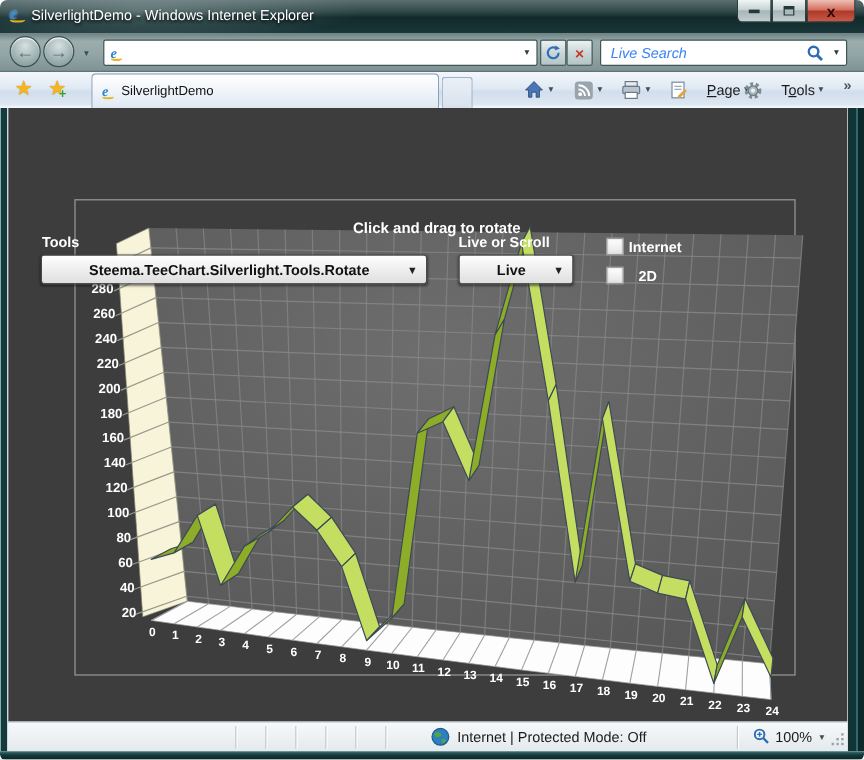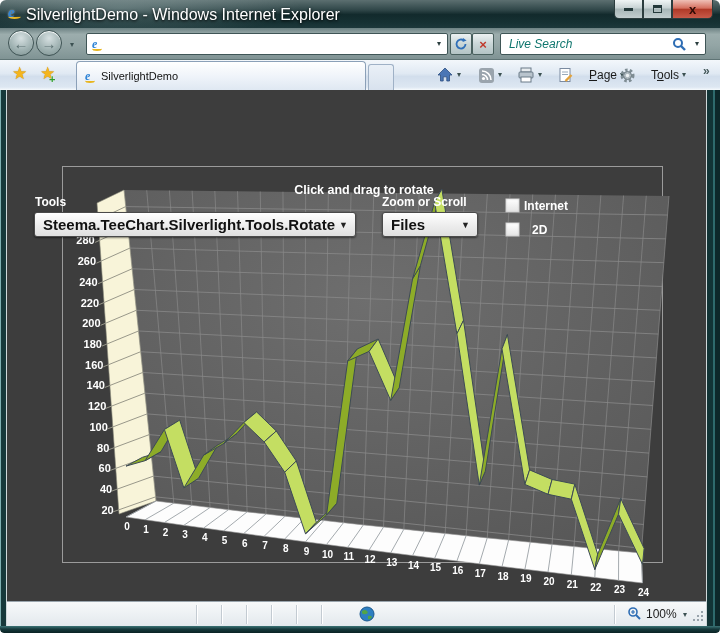--- a/index.html
+++ b/index.html
@@ -4,21 +4,21 @@
 <style>
   html,body{margin:0;padding:0;background:#fff;}
   body{width:720px;height:633px;position:relative;font-family:"Liberation Sans",sans-serif;overflow:hidden;}
   #window{position:absolute;inset:0;border-radius:6px 6px 4px 4px;overflow:hidden;}
   .abs{position:absolute;}
 
   
   #titlebar{left:0;top:0;width:720px;height:28px;
     background:radial-gradient(ellipse 260px 40px at 120px 8px,rgba(210,230,230,.28),rgba(210,230,230,0) 70%),
                linear-gradient(180deg,#5c6f70 0%,#2f4648 36%,#122a2c 52%,#163133 80%,#1d383b 100%);}
-  #titlebar .title{left:26px;top:6px;color:#fff;font-size:16px;text-shadow:0 1px 3px #000;white-space:nowrap;}
+  #titlebar .title{left:26px;top:6px;color:#fff;font-size:12px;text-shadow:0 1px 3px #000;white-space:nowrap;}
   .ie-e{display:inline-block;color:#2f84d6;font-family:"Liberation Serif",serif;font-style:italic;font-weight:bold;
     font-size:15px;line-height:14px;text-shadow:0 0 2px rgba(255,255,255,.6);}
   .ie-e i{display:block;border-bottom:2px solid #e8b51e;border-radius:50%;width:13px;height:3px;margin-top:-5px;font-size:0;}
   #titlebar .ico{left:8px;top:5px;}
   #winbtns{right:7px;top:0;height:19px;display:flex;}
   .winbtn{width:29px;height:19px;border:1px solid #2c3d3e;border-top:none;display:flex;align-items:center;justify-content:center;
     background:linear-gradient(180deg,#f0f5f5,#c7d2d3 45%,#a7b6b7 50%,#c2cecf);box-sizing:border-box;}
   .winbtn:first-child{border-radius:0 0 0 5px;}
   .winbtn.close{width:41px;border-radius:0 0 5px 0;
     background:linear-gradient(180deg,#efc0b6,#d5705f 45%,#b03a28 52%,#c85a49);color:#2d0b06;}
@@ -33,21 +33,21 @@
   .navcircle{width:26px;height:26px;border-radius:50%;border:1px solid #3d5253;top:2px;
     background:radial-gradient(circle at 50% 30%,#d6e0e1,#9db0b0 60%,#7e9292);box-shadow:inset 0 1px 1px #fff;
     display:flex;align-items:center;justify-content:center;color:#5d7273;font-size:15px;font-weight:bold;box-sizing:border-box;}
   .addr{left:86px;top:5px;width:362px;height:22px;background:#fff;border:1px solid #3f5556;border-radius:2px;
     box-sizing:border-box;display:flex;align-items:center;overflow:hidden;}
   .addr .txt{font-size:12px;color:#000;white-space:nowrap;overflow:hidden;width:308px;}
   .navtool{top:5px;width:22px;height:22px;border:1px solid #49605e;border-radius:2px;box-sizing:border-box;
     background:linear-gradient(180deg,#ecf1f2,#c9d6d7 50%,#b4c4c5);display:flex;align-items:center;justify-content:center;}
   .search{left:500px;top:5px;width:206px;height:22px;background:#fff;border:1px solid #3f5556;border-radius:2px;
     box-sizing:border-box;display:flex;align-items:center;}
-  .search .ph{font-size:12px;font-style:italic;color:#0f766e;padding-left:8px;flex:1;}
+  .search .ph{font-size:12px;font-style:italic;color:#3b82f6;padding-left:8px;flex:1;}
   .caret{font-size:8px;color:#2c3f40;line-height:8px;}
   .caret.lt{color:#3c5152;}
 
   
   #tabbar{left:0;top:60px;width:720px;height:30px;
     background:linear-gradient(180deg,#f3f7fb,#e0e9f3 45%,#d2deec 55%,#dde7f2 90%,#f6fafd 100%);}
   .star{font-size:17px;color:#f4b51d;text-shadow:0 0 1px #a8730a;line-height:17px;}
   .star-plus{position:absolute;left:9px;top:6px;font-size:11px;font-weight:bold;color:#2f9e2f;text-shadow:0 0 1px #fff;}
   #tab-active{left:76px;top:1px;width:290px;height:29px;border:1px solid #8ba0b8;border-bottom:none;border-radius:4px 4px 0 0;
     background:linear-gradient(180deg,#ffffff,#eef3f9 55%,#dfe8f2);box-sizing:border-box;display:flex;align-items:center;padding-left:8px;}
@@ -64,21 +64,21 @@
   #frame-right{left:706px;top:90px;width:14px;height:536px;
     background:linear-gradient(90deg,#cfd8da 0 1px,#123436 1px 7px,#2e6a6c 7px 9px,#0d282a 9px 14px);}
   #frame-bottom{left:0;top:626px;width:720px;height:7px;border-radius:0 0 4px 4px;
     background:linear-gradient(180deg,#3b7476,#16393b 45%,#0a2324);}
 
   
   .sl-label{color:#fff;font-size:12px;font-weight:bold;white-space:nowrap;}
   .combo{height:25px;border:1px solid #4a4a4a;border-radius:3px;box-sizing:border-box;
     background:linear-gradient(180deg,#ffffff,#f0f0f0 45%,#dfdfdf);box-shadow:0 1px 2px rgba(0,0,0,.5);
     display:flex;align-items:center;}
-  .combo .val{font-size:15px;font-weight:bold;color:#111;padding-left:8px;flex:1;white-space:nowrap;overflow:hidden;}
+  .combo .val{font-size:12px;font-weight:bold;color:#111;padding-left:8px;flex:1;white-space:nowrap;overflow:hidden;text-align:center;}
   .combo .arr{font-size:9px;color:#222;padding-right:7px;}
   .cb{width:13px;height:13px;border:1px solid #9a9a9a;border-radius:1px;background:linear-gradient(180deg,#fff,#e4e4e4);
     box-shadow:inset 0 0 2px #bbb;}
   .cb-label{color:#fff;font-size:12px;font-weight:bold;}
 
   
   #statusbar{left:7px;top:601px;width:699px;height:25px;background:linear-gradient(180deg,#f7f9fa,#e3e9ed);
     border-top:1px solid #9aa5ad;box-sizing:border-box;}
   .sep{top:3px;width:1px;height:19px;background:#c3cbd2;box-shadow:1px 0 0 #fff;}
   #statusbar .txt{font-size:12px;color:#1b1b1b;white-space:nowrap;}
@@ -362,23 +362,23 @@
           <polygon points="618.5,514.2 642.5,564.4 644.1,548.4 620.8,498.5" fill="#c4de62"></polygon>
         </g>
       </svg>
 
     <span class="abs sl-label" style="left:35px;top:105px;">Tools</span>
     <div class="abs combo" style="left:34px;top:122px;width:322px;">
       <span class="val">Steema.TeeChart.Silverlight.Tools.Rotate</span>
       <span class="arr">▼</span>
     </div>
 
-    <span class="abs sl-label" style="left:382px;top:105px;">Zoom or Scroll</span>
+    <span class="abs sl-label" style="left:382px;top:105px;">Live or Scroll</span>
     <div class="abs combo" style="left:382px;top:122px;width:96px;">
-      <span class="val">Files</span>
+      <span class="val">Live</span>
       <span class="arr">▼</span>
     </div>
 
     <div class="abs cb" style="left:505px;top:108px;"></div>
     <span class="abs cb-label" style="left:524px;top:109px;">Internet</span>
     <div class="abs cb" style="left:505px;top:132px;"></div>
     <span class="abs cb-label" style="left:532px;top:133px;">2D</span>
   </div>
 
   <div id="frame-left" class="abs"></div>
@@ -389,20 +389,21 @@
     <div class="abs sep" style="left:214px;"></div>
     <div class="abs sep" style="left:239px;"></div>
     <div class="abs sep" style="left:264px;"></div>
     <div class="abs sep" style="left:289px;"></div>
     <div class="abs sep" style="left:314px;"></div>
     <svg class="abs" style="left:352px;top:4px;" width="16" height="16" viewBox="0 0 16 16">
       <circle cx="8" cy="8" r="7" fill="#2d7fc1" stroke="#1c5a8e"></circle>
       <path d="M3 5 Q6 3 8 5 Q10 7 7 8 Q4 9 3 7 Z" fill="#52a446"></path>
       <path d="M9 10 Q12 9 13 11 Q11 14 9 13 Z" fill="#52a446"></path>
     </svg>
+    <span class="abs txt" style="left:374px;top:5px;">Internet | Protected Mode: Off</span>
     <div class="abs sep" style="left:607px;"></div>
     <svg class="abs" style="left:620px;top:4px;" width="15" height="15" viewBox="0 0 15 15">
       <circle cx="6" cy="6" r="4" fill="none" stroke="#2e6db4" stroke-width="1.6"></circle>
       <line x1="4" y1="6" x2="8" y2="6" stroke="#2e6db4" stroke-width="1.2"></line>
       <line x1="6" y1="4" x2="6" y2="8" stroke="#2e6db4" stroke-width="1.2"></line>
       <line x1="9" y1="9" x2="13" y2="13" stroke="#2e6db4" stroke-width="2"></line>
     </svg>
     <span class="abs txt" style="left:639px;top:5px;">100%</span>
     <span class="abs caret lt" style="left:676px;top:9px;">▾</span>
     <div class="grip abs">

